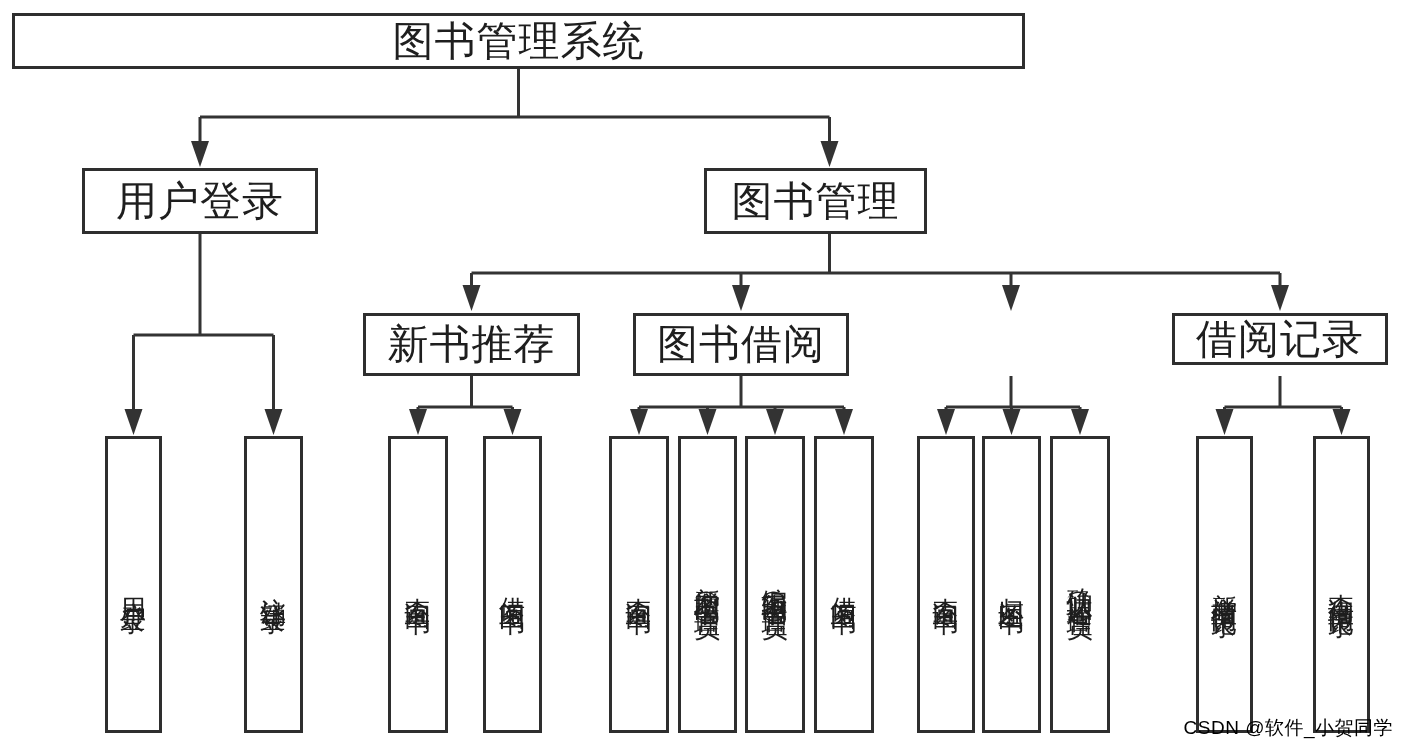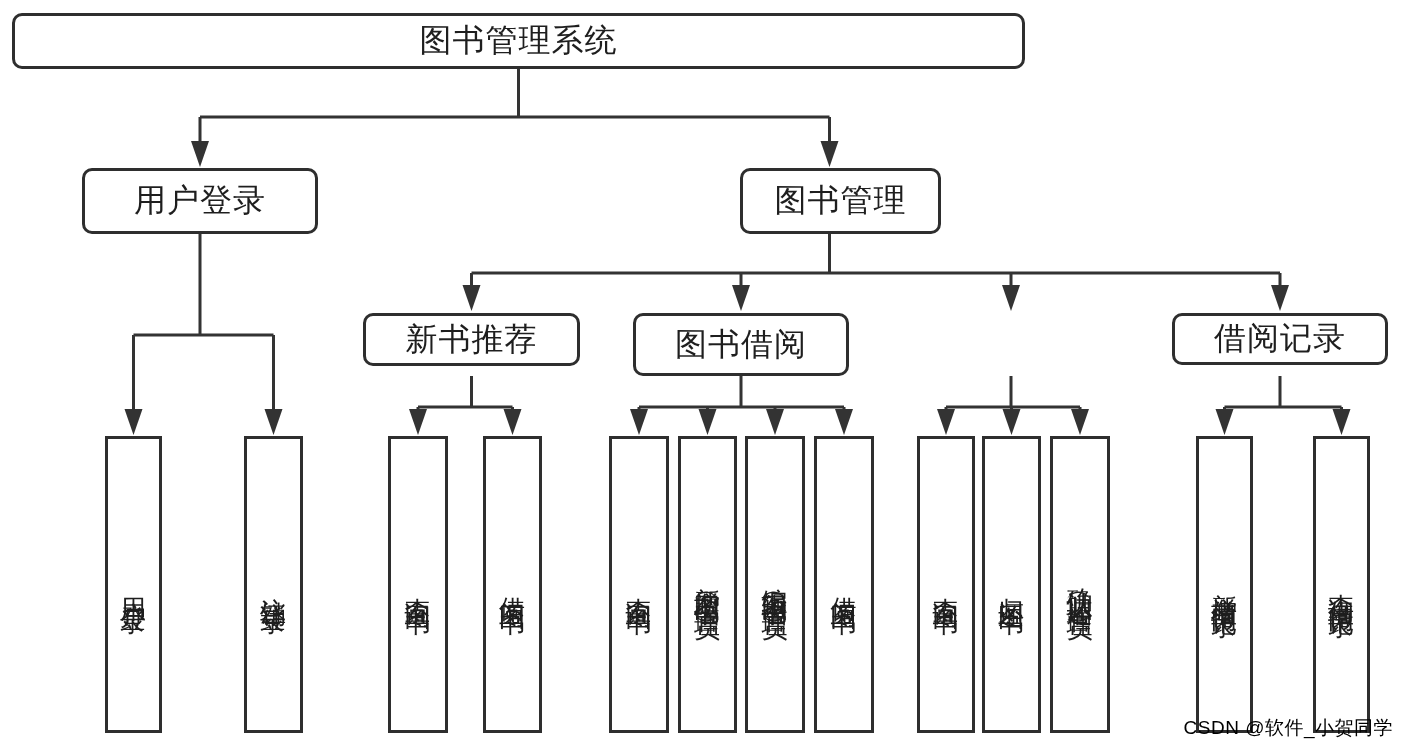--- a/index.html
+++ b/index.html
@@ -20,24 +20,23 @@
     position: absolute;
     box-sizing: border-box;
     background: #ffffff;
     border: 3px solid #2e2e2e;
     display: flex;
     align-items: center;
     justify-content: center;
     color: #1e1e1e;
   }
   .h-node {
-    font-size: 32px;
+    font-size: 41px;
     letter-spacing: 1px;
     white-space: nowrap;
-    border-radius: 10px;
   }
   .v-node {
     writing-mode: vertical-rl;
     text-orientation: mixed;
     font-size: 26px;
     letter-spacing: 4px;
     line-height: 1;
   }
   .watermark {
     position: absolute;
@@ -90,23 +89,23 @@
       <polygon points="1002.5,409 1020.5,409 1011.5,435"></polygon>
       <polygon points="1071,409 1089,409 1080,435"></polygon>
       <polygon points="1215.5,409 1233.5,409 1224.5,435"></polygon>
       <polygon points="1332.5,409 1350.5,409 1341.5,435"></polygon>
     </g>
   </svg>
 
   <div class="node h-node" style="left:12px; top:13px; width:1013px; height:56px;">图书管理系统</div>
 
   <div class="node h-node" style="left:82px; top:168px; width:236px; height:66px;">用户登录</div>
-  <div class="node h-node" style="left:740px; top:168px; width:201px; height:66px;">图书管理</div>
+  <div class="node h-node" style="left:704px; top:168px; width:223px; height:66px;">图书管理</div>
 
-  <div class="node h-node" style="left:363px; top:313px; width:217px; height:53px;">新书推荐</div>
+  <div class="node h-node" style="left:363px; top:313px; width:217px; height:63px;">新书推荐</div>
   <div class="node h-node" style="left:633px; top:313px; width:216px; height:63px;">图书借阅</div>
   <div class="node h-node" style="left:1172px; top:313px; width:216px; height:52px;">借阅记录</div>
 
   <div class="node v-node" style="left:105px; top:436px; width:57px; height:297px;">用户登录</div>
   <div class="node v-node" style="left:244px; top:436px; width:59px; height:297px;">注销登录</div>
 
   <div class="node v-node" style="left:388px; top:436px; width:60px; height:297px;">查询图书</div>
   <div class="node v-node" style="left:483px; top:436px; width:59px; height:297px;">借阅图书</div>
 
   <div class="node v-node" style="left:609px; top:436px; width:60px; height:297px;">查询图书</div>

